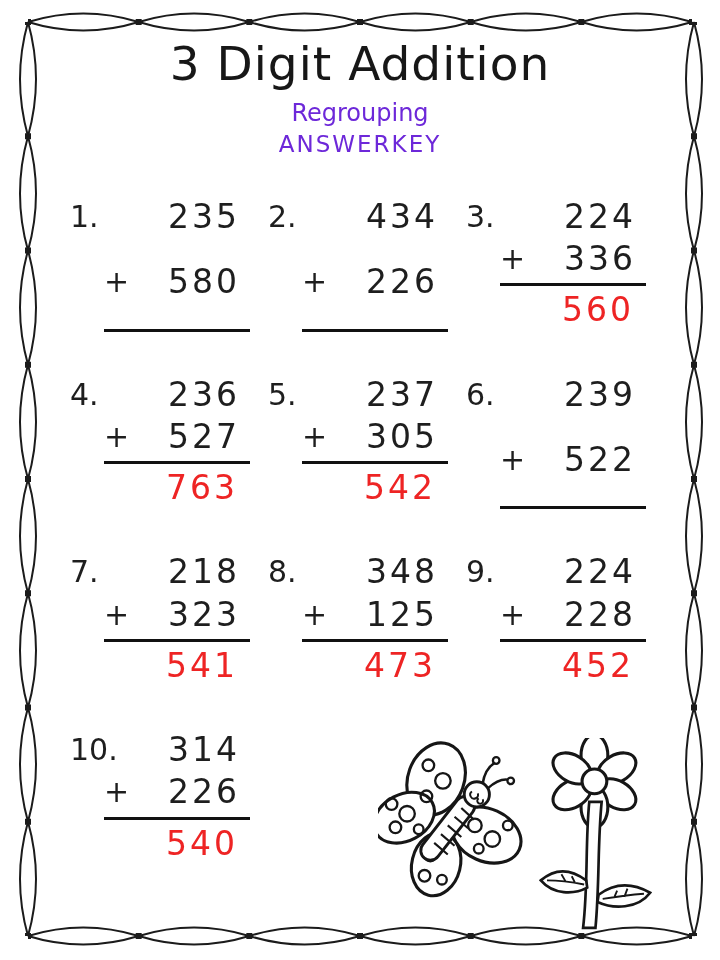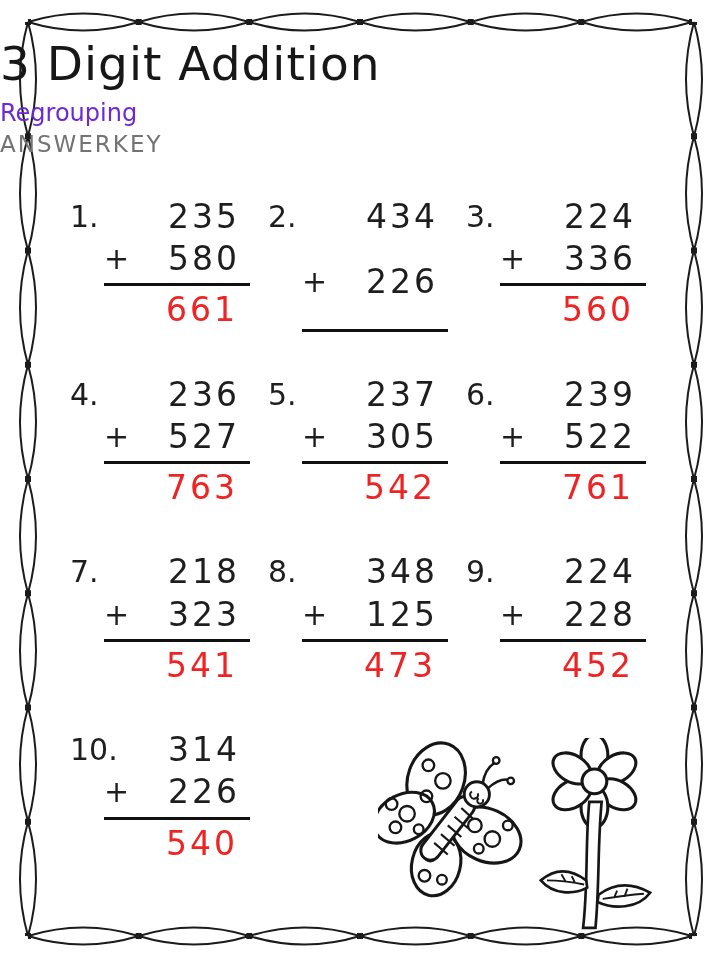--- a/index.html
+++ b/index.html
@@ -1,22 +1,22 @@
 <!DOCTYPE html>
 <html><head>
 <meta charset="utf-8">
 <style>
   html,body{margin:0;padding:0;background:#ffffff;}
   .page{position:relative;width:720px;height:960px;background:#fff;overflow:hidden;
         font-family:"DejaVu Sans","Liberation Sans",sans-serif;color:#1e1e1e;}
   .border-svg{position:absolute;left:0;top:0;pointer-events:none;}
-  .header{position:absolute;left:0;top:36px;width:100%;text-align:left;}
+  .header{position:absolute;left:0;top:36px;width:100%;text-align:center;}
   .title{font-size:47px;letter-spacing:1px;font-weight:400;color:#171717;}
   .subtitle{font-size:24px;margin-top:8px;color:#6d28d9;}
-  .answerkey{font-size:23px;margin-top:4px;letter-spacing:2px;color:#737373;}
+  .answerkey{font-size:23px;margin-top:4px;letter-spacing:2px;color:#6d28d9;}
   .problems{position:absolute;left:70px;top:196px;width:594px;
             display:grid;grid-template-columns:repeat(3,1fr);row-gap:42px;}
   .problem{display:grid;grid-template-columns:46px 134px;font-size:33px;line-height:1.28;}
   .p-num{grid-column:1;grid-row:1;text-align:left;padding-top:2px;font-size:30px;}
   .op1{grid-column:2;grid-row:1;text-align:right;padding-right:10px;letter-spacing:3px;}
   .sum-row{grid-column:2;grid-row:2;display:flex;justify-content:space-between;
            border-bottom:3px solid #111;padding:0 10px 3px 0;margin-left:-12px;}
   .plus{font-size:30px;padding-top:2px;}
   .op2{letter-spacing:3px;}
   .answer{grid-column:2;grid-row:3;text-align:right;padding:3px 12px 0 0;
@@ -57,21 +57,20 @@
 
   <div class="problems">
 
     <div class="problem">
       <span class="p-num">1.</span>
       <span class="op1">235</span>
       <span class="sum-row">
           <span class="plus">+</span>
           <span class="op2">580</span>
         </span>
-      <span class="answer">661</span>
     </div>
 
     <div class="problem">
       <span class="p-num">2.</span>
       <span class="op1">434</span>
       <span class="sum-row">
           <span class="plus">+</span>
           <span class="op2">226</span>
         </span>
     </div>
@@ -106,21 +105,20 @@
       <span class="answer">542</span>
     </div>
 
     <div class="problem">
       <span class="p-num">6.</span>
       <span class="op1">239</span>
       <span class="sum-row">
           <span class="plus">+</span>
           <span class="op2">522</span>
         </span>
-      <span class="answer">761</span>
     </div>
 
     <div class="problem">
       <span class="p-num">7.</span>
       <span class="op1">218</span>
       <span class="sum-row">
           <span class="plus">+</span>
           <span class="op2">323</span>
         </span>
       <span class="answer">541</span>

